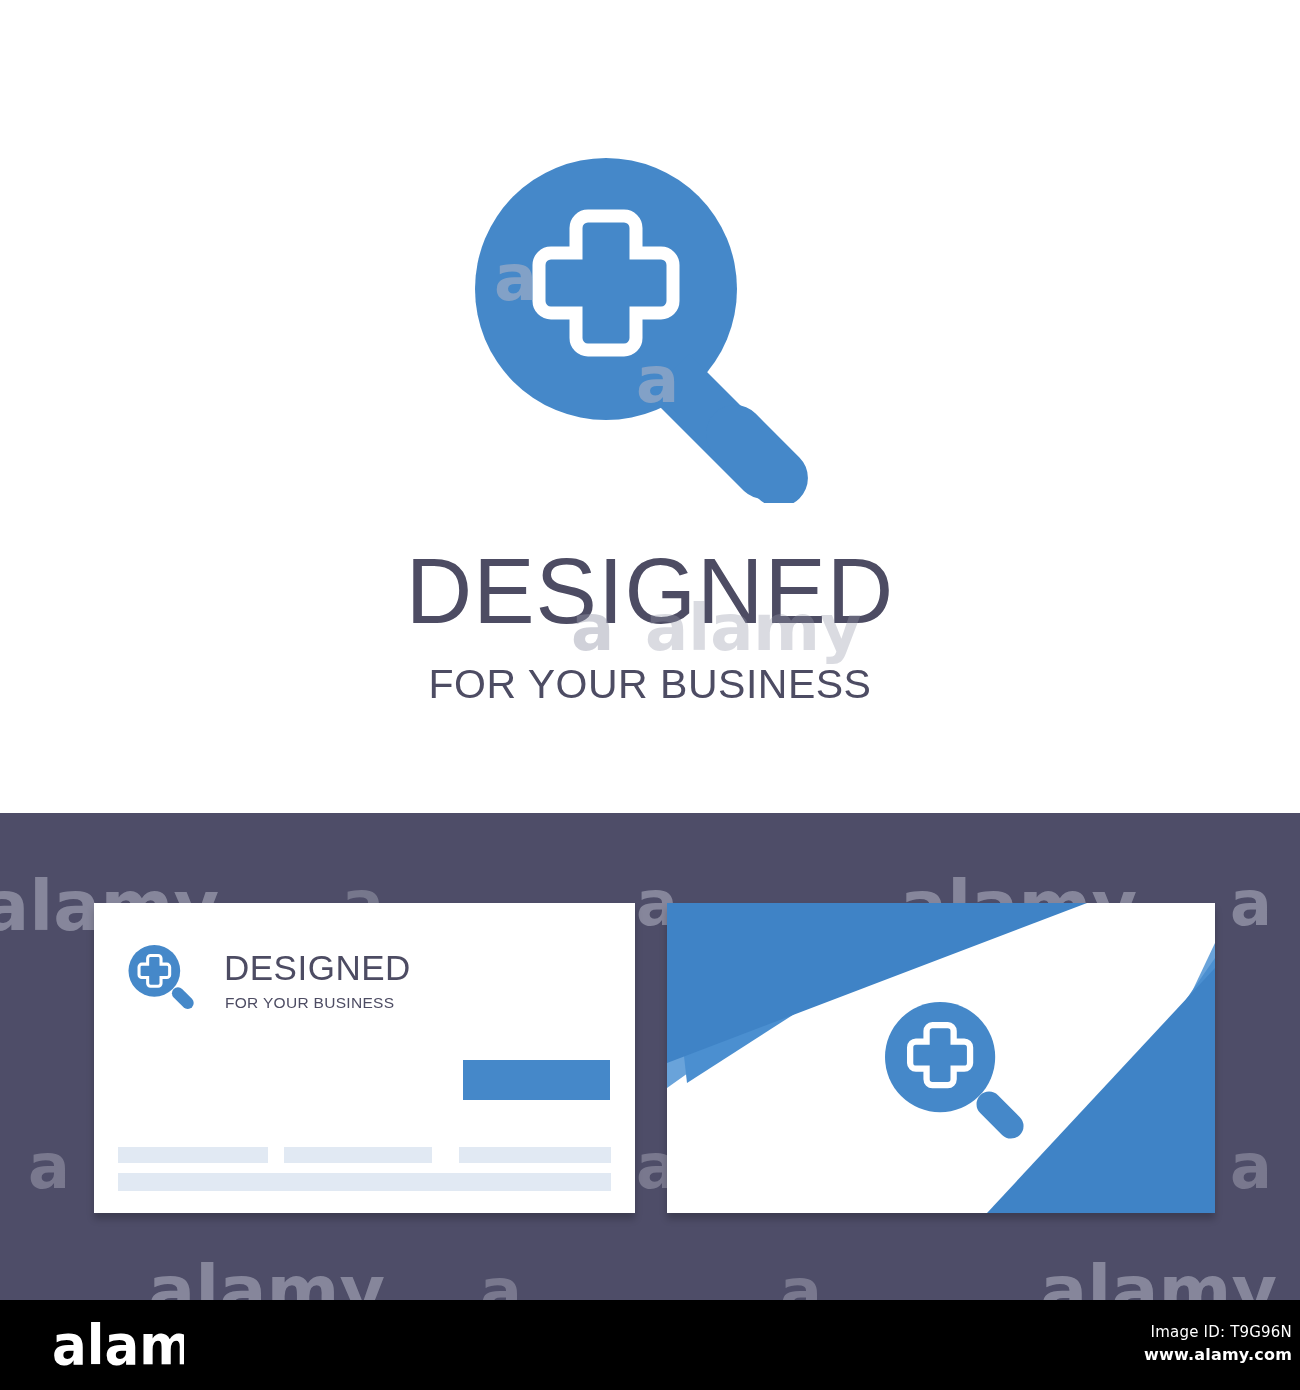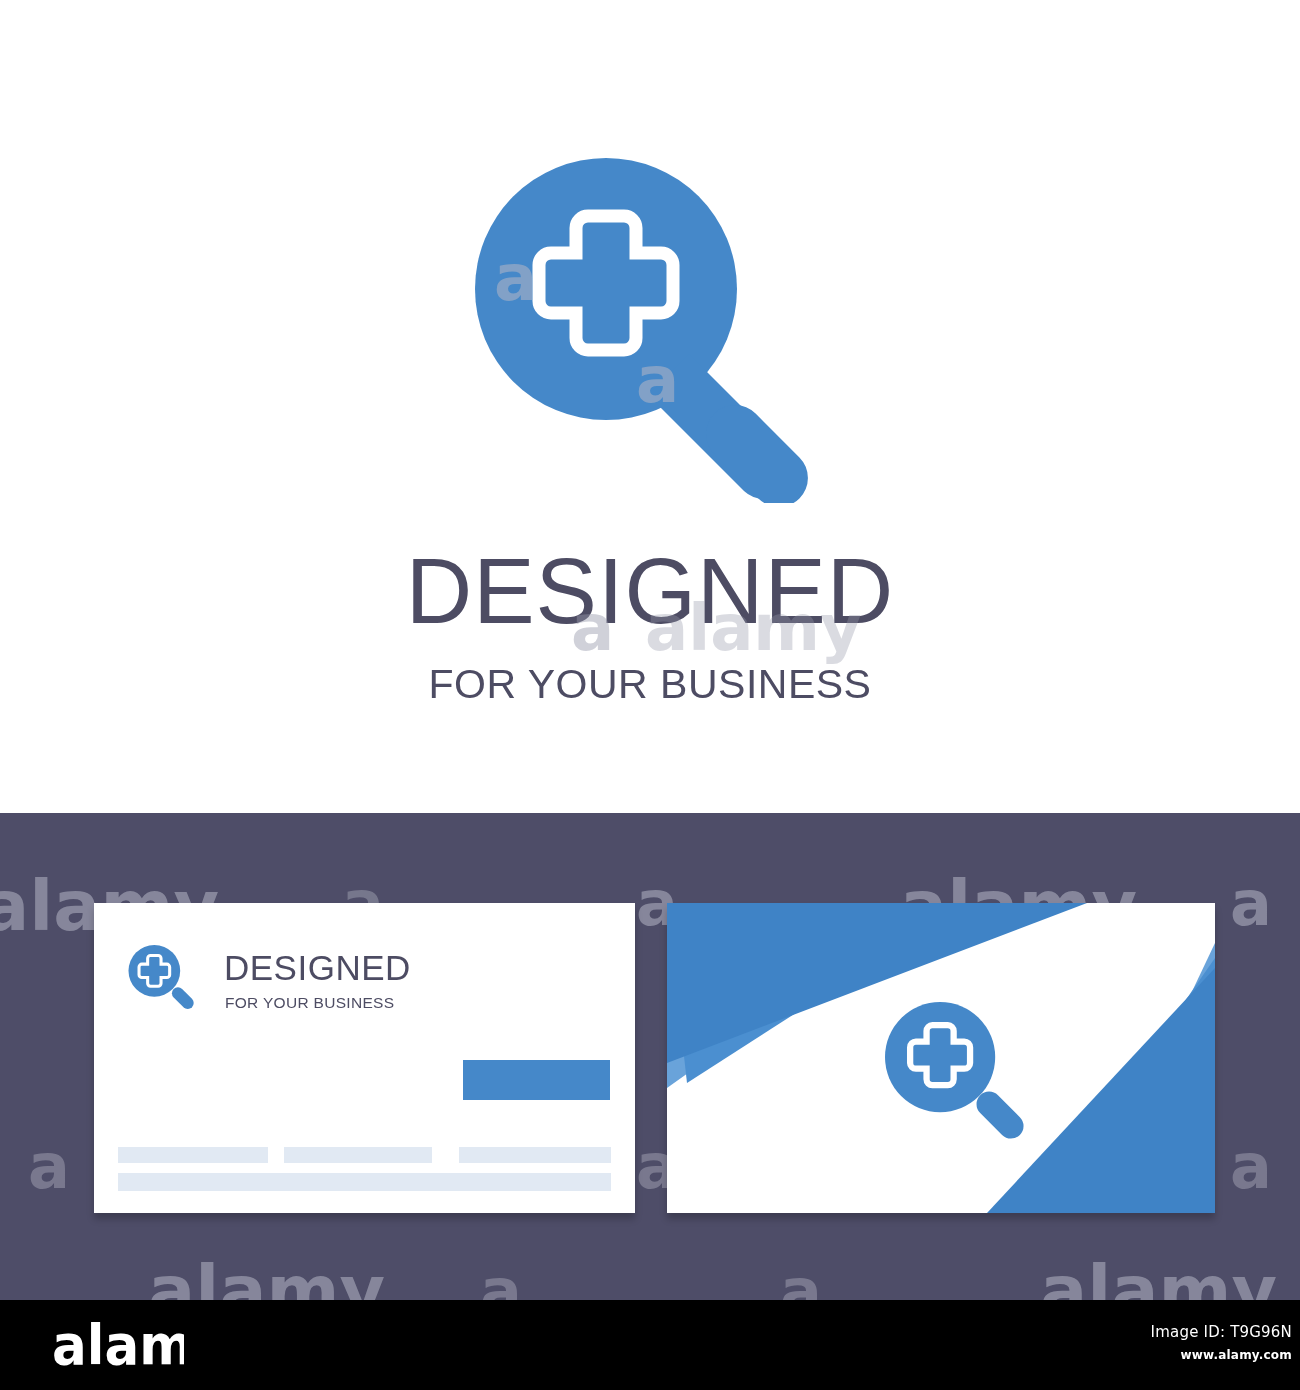--- a/index.html
+++ b/index.html
@@ -96,21 +96,21 @@
     position: absolute; left: 52px; top: 20px;
     height: 52px;
   }
   #footer-meta {
     position: absolute; right: 8px; top: 22px;
     text-align: right;
     font-family: "DejaVu Sans", sans-serif;
     color: #ffffff;
   }
   #footer-imageid { font-size: 15px; line-height: 21px; letter-spacing: 0.2px; }
-  #footer-url { font-size: 12px; line-height: 24px; font-weight: 700; letter-spacing: 0.2px; text-align: right; }
+  #footer-url { font-size: 16px; line-height: 24px; font-weight: 700; letter-spacing: 0.2px; text-align: right; }
 </style>
 </head>
 <body>
 
 <div id="page">
 
   <div id="hero">
 
     <div id="hero-logo-mark">
       <svg viewBox="0 0 350 345" width="350" height="345" aria-hidden="true">

